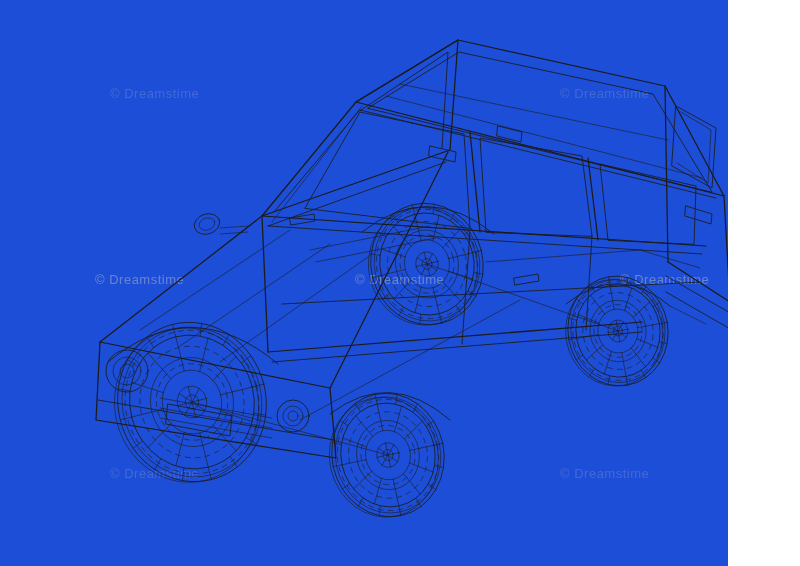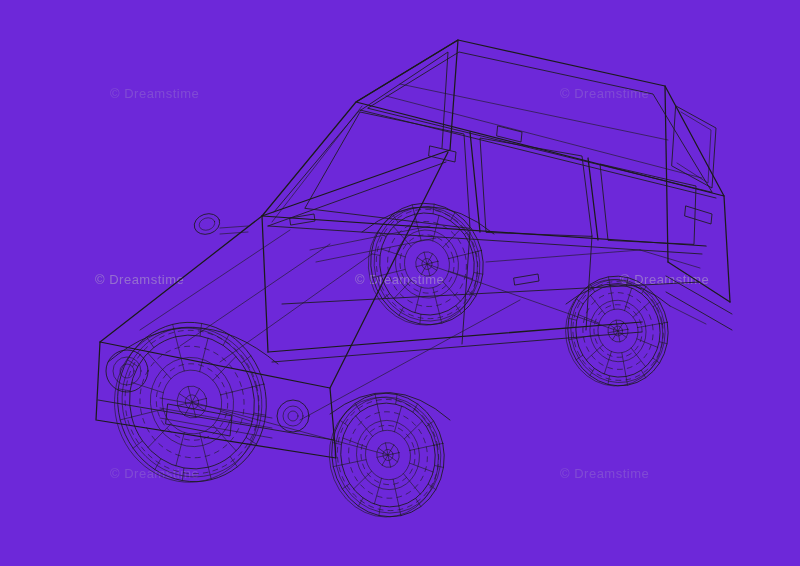--- a/index.html
+++ b/index.html
@@ -1,19 +1,19 @@
 <!DOCTYPE html>
 <html style="--stroke-color: #1b1b1b; --wm-color: #c4c4c4;"><head>
 <meta charset="utf-8">
 <style>
   html,body{margin:0;padding:0;background:#ffffff;}
   .stage{
     position:relative;
-    width:800px;height:566px;
-    background:#6d28d9;
+    width:728px;height:566px;
+    background:#1d4ed8;
     overflow:hidden;
     font-family:"Liberation Sans",sans-serif;
   }
   #car-svg{position:absolute;left:0;top:0;}
   #car-svg path,#car-svg circle,#car-svg ellipse,#car-svg line,#car-svg polyline,#car-svg polygon{
     fill:none;
     stroke:var(--stroke-color,#1b1b1b);
     vector-effect:non-scaling-stroke;
     stroke-linecap:round;
     stroke-linejoin:round;

